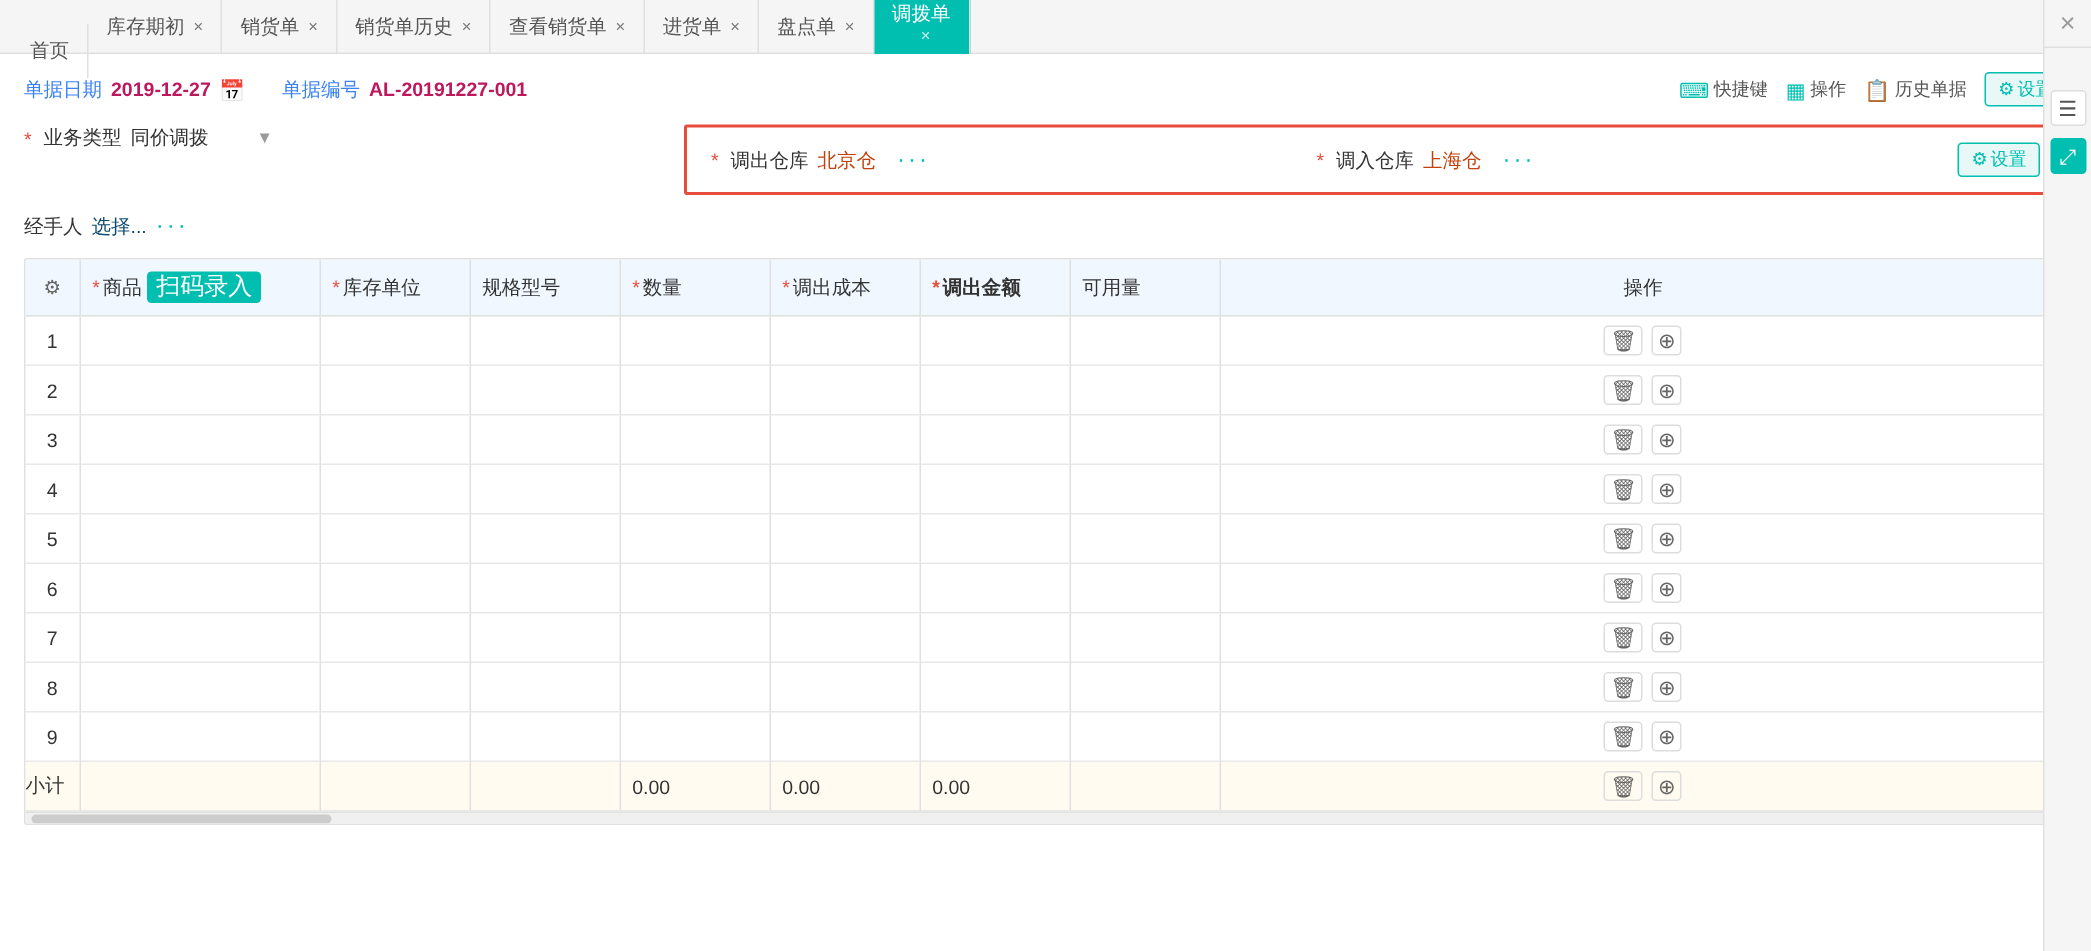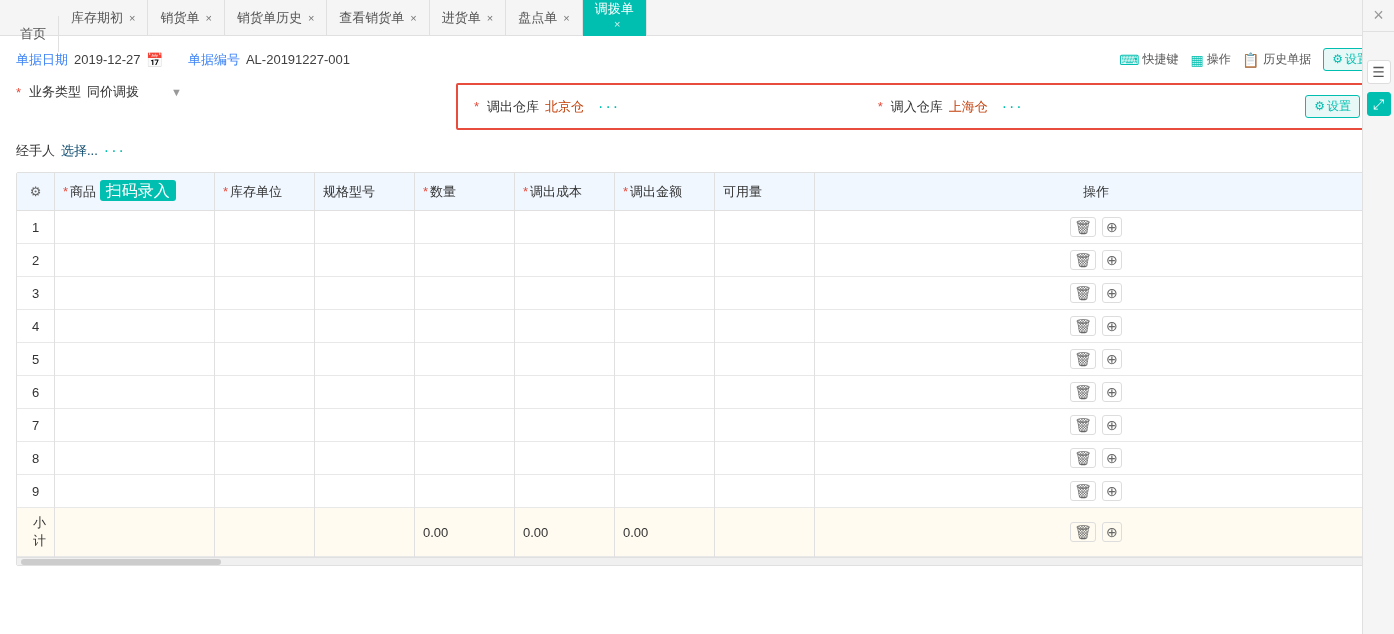--- a/index.html
+++ b/index.html
@@ -59,21 +59,21 @@
       margin-bottom: 12px;
       gap: 24px;
     }
     .header-field {
       display: flex;
       align-items: center;
       gap: 6px;
       font-size: 13px;
     }
     .header-label { color: #3b82f6; }
-    .header-value { color: #404040; font-weight: 400; }
+    .header-value { color: #be185d; font-weight: 700; }
     .calendar-icon { color: #00bfb0; cursor: pointer; font-size: 14px; }
     .header-actions {
       margin-left: auto;
       display: flex;
       align-items: center;
       gap: 12px;
       font-size: 12px;
       color: #666;
     }
     .header-action-btn {
@@ -414,21 +414,21 @@
           <th style="width:100px;">
             <span class="required-star">*</span><span>库存单位</span>
           </th>
           <th style="width:100px;">规格型号</th>
           <th style="width:100px;">
             <span class="required-star">*</span><span>数量</span>
           </th>
           <th style="width:100px;">
             <span class="required-star">*</span><span>调出成本</span>
           </th>
-          <th style="width:100px;">
+          <th style="width:100px;font-weight:bold;">
             <span class="required-star">*</span><span>调出金额</span>
           </th>
           <th style="width:100px;">可用量</th>
           <th style="text-align:center;">操作</th>
         </tr>
       </thead>
       <tbody id="table-body">
 
       <tr>
         <td class="td-num">1</td>
@@ -568,21 +568,21 @@
         <td></td>
         <td></td>
         <td>
           <div class="td-actions">
             <span class="action-icon" title="删除">🗑</span>
             <span class="action-icon" title="复制">⊕</span>
           </div>
         </td>
       </tr>
           <tr class="subtotal-row">
-        <td class="td-num" style="text-align:left; padding-left:16px;" colspan="1">小计</td>
+        <td class="td-num" style="text-align:left; padding-left:0;" colspan="1">小计</td>
         <td></td>
         <td></td>
         <td></td>
         <td>0.00</td>
         <td>0.00</td>
         <td>0.00</td>
         <td></td>
         <td>
           <div class="td-actions">
             <span class="action-icon">🗑</span>

